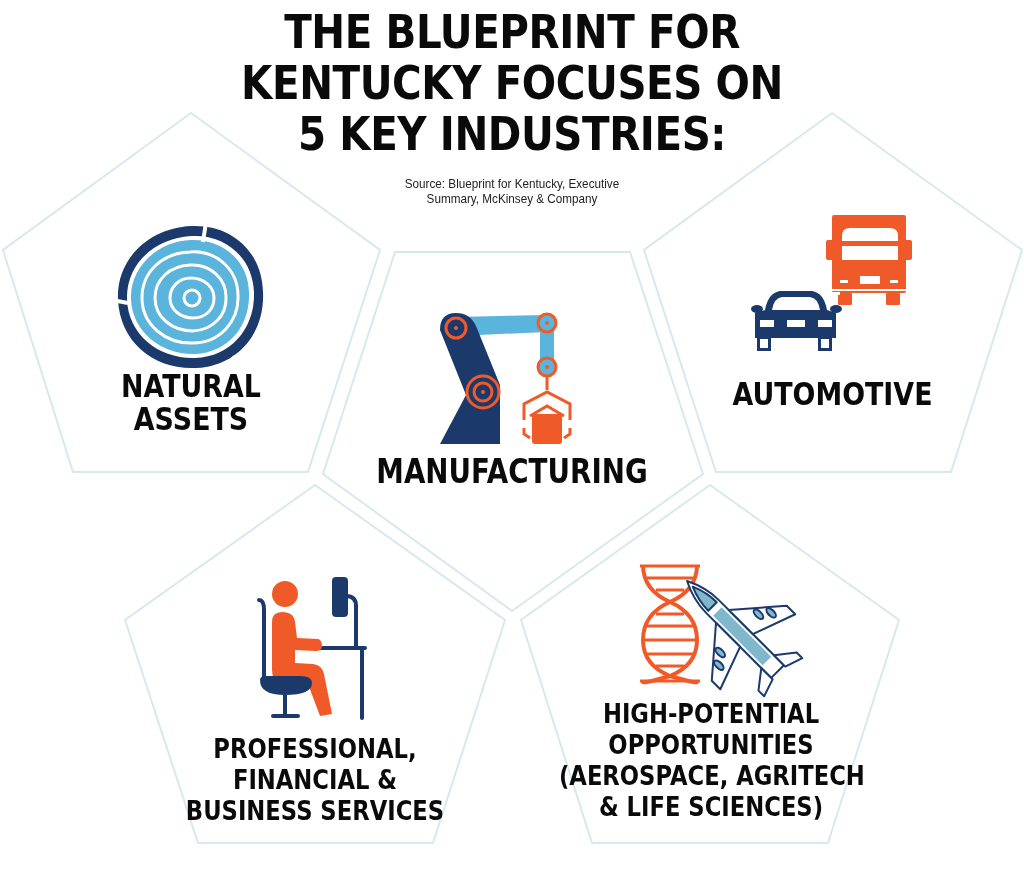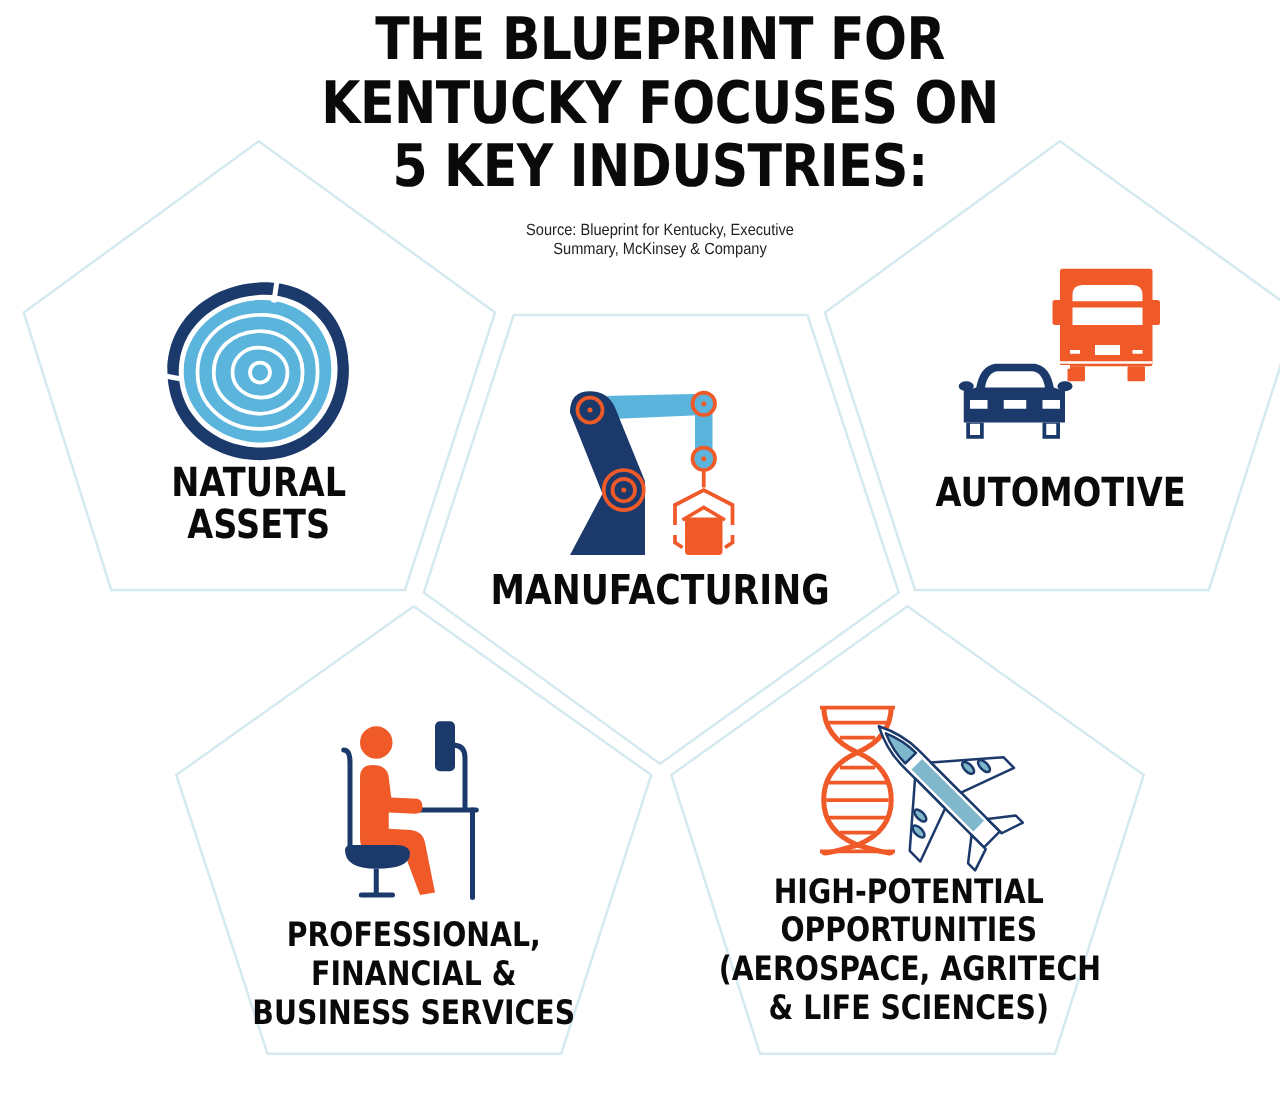--- a/index.html
+++ b/index.html
@@ -1,17 +1,17 @@
 <!DOCTYPE html>
 <html><head>
 <meta charset="utf-8">
 <style>
   html, body { margin: 0; padding: 0; background: #ffffff; }
   body { width: 1024px; height: 882px; position: relative; overflow: hidden; }
-  .canvas { position: absolute; left: 16px; top: 0; width: 864px; height: 882px; border-radius: 28px; }
+  .canvas { position: absolute; left: 0; top: 0; width: 864px; height: 882px; border-radius: 28px; }
   .title {
     position: absolute; left: 0; top: 6px; width: 1024px; text-align: center;
     font-family: "DejaVu Sans", sans-serif; font-weight: bold; color: #0a0a0a;
     font-size: 47px; line-height: 51px; letter-spacing: -0.5px;
     transform: scaleX(0.86); transform-origin: 512px 0;
   }
   .title div { white-space: nowrap; }
   .source {
     position: absolute; left: 0; top: 176px; width: 1024px; text-align: center;
     font-family: "Liberation Sans", sans-serif; color: #222; font-size: 13px; line-height: 15px;

